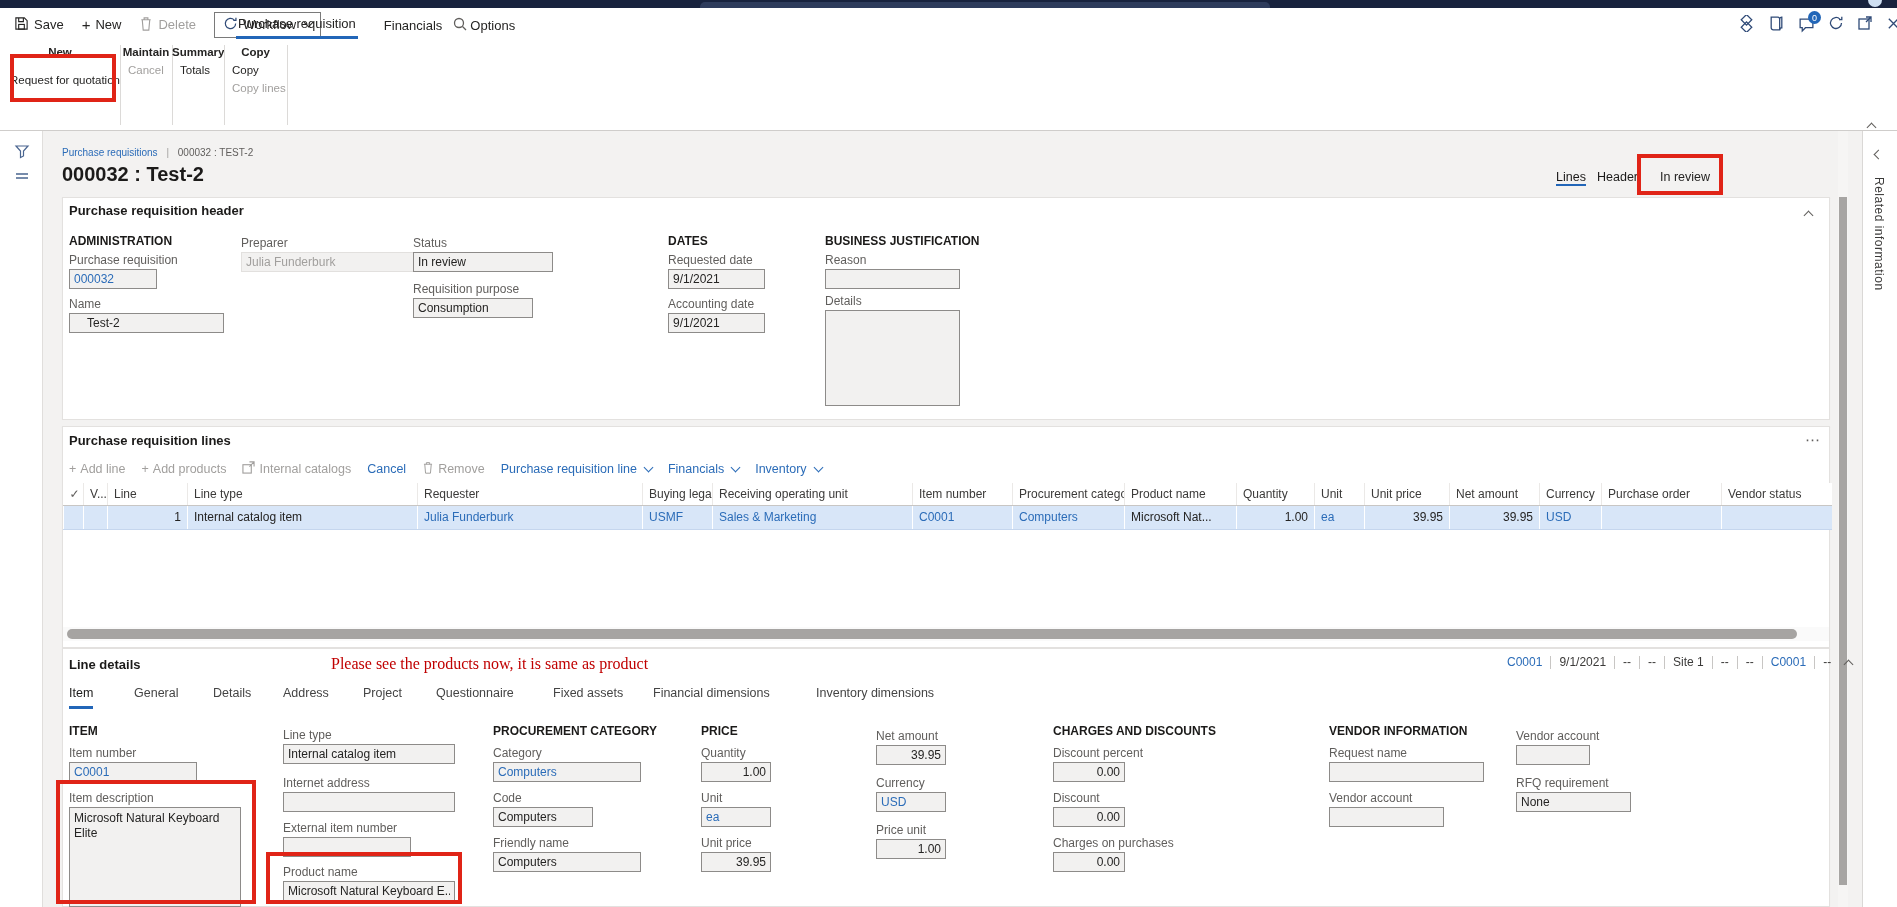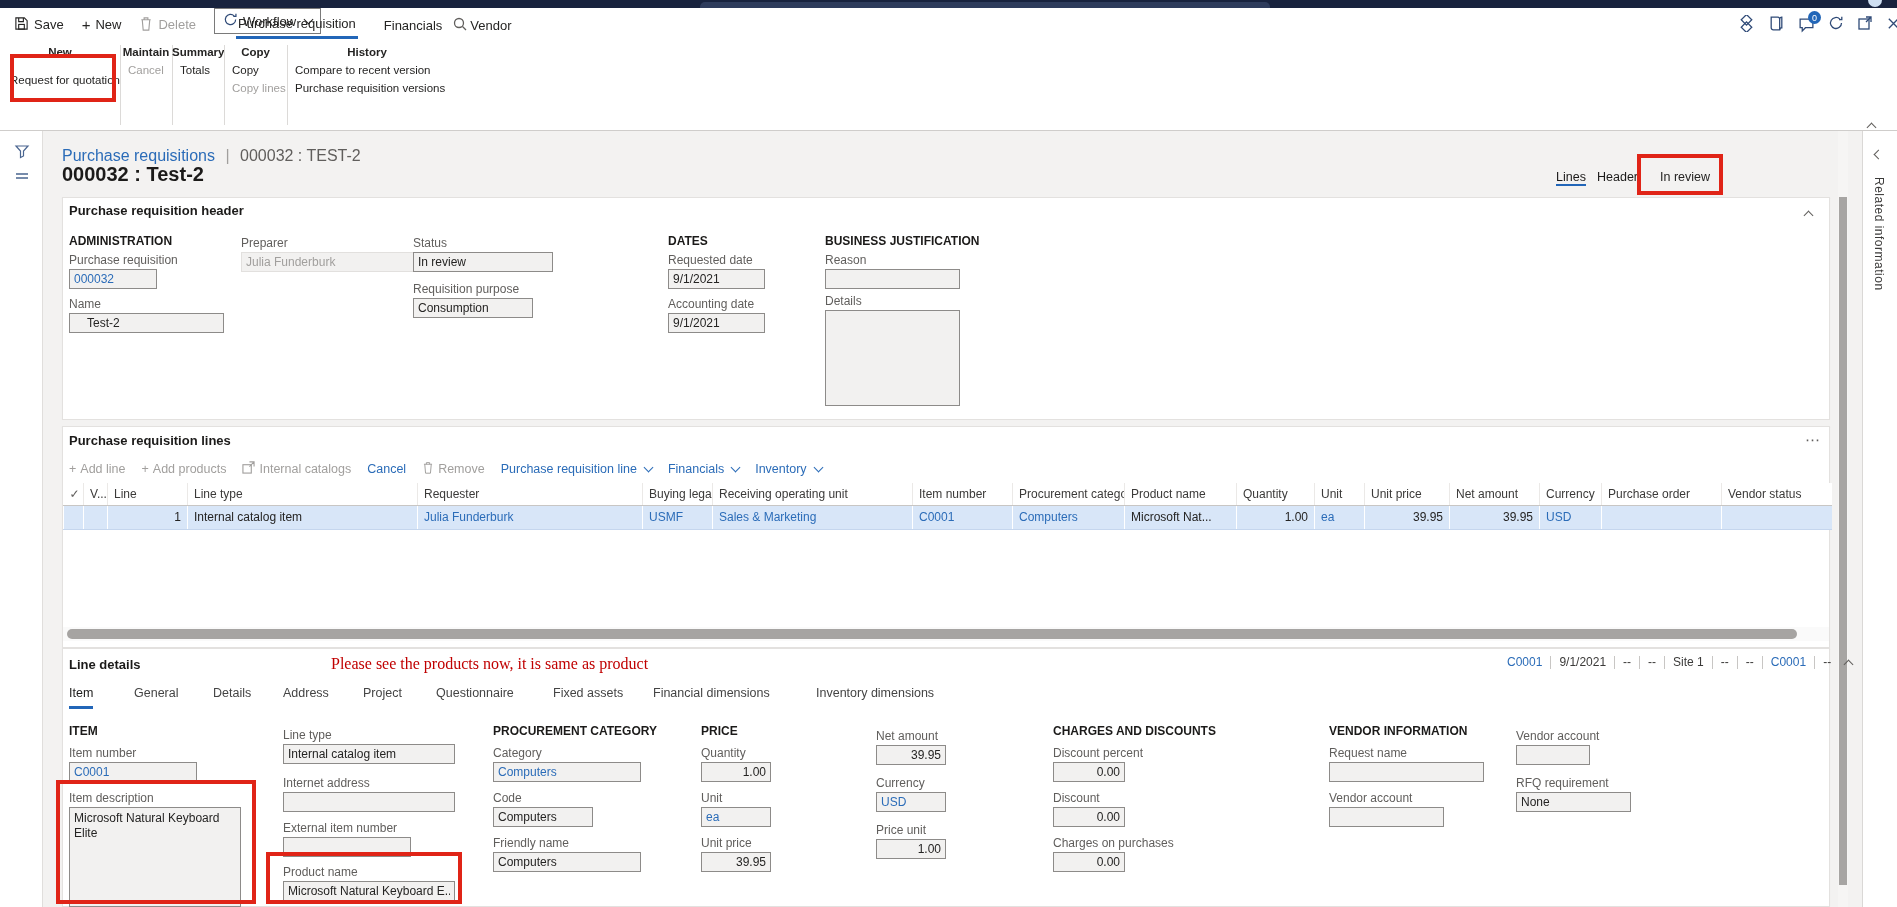--- a/index.html
+++ b/index.html
@@ -7,21 +7,21 @@
     font-family:"Liberation Sans", sans-serif; font-size:12.5px; color:#252423; }
   .abs { position:absolute; }
 
   
   .titlebar { position:absolute; left:0; top:0; width:1897px; height:8px; background:#18233e; }
   .titlebar-tab { position:absolute; left:700px; top:2px; width:570px; height:6px; background:#2e3c5c; border-radius:5px 5px 0 0; }
   .titlebar-avatar { position:absolute; left:1868px; top:0px; width:14px; height:7px; background:#cfdff2; border-radius:0 0 8px 8px; }
 
   
   .cmdbar { position:absolute; left:0; top:8px; width:1897px; height:33px; background:#fff; }
-  .cb-left { position:absolute; left:14px; top:0; height:33px; display:flex; gap:18px; }
+  .cb-left { position:absolute; left:14px; top:0; height:33px; display:flex; align-items:center; gap:18px; }
   .cb-btn { display:flex; align-items:center; gap:5px; font-size:13px; color:#252423; cursor:pointer; }
   .cb-btn.disabled { color:#a19f9d; }
   .cb-btn .glyph { font-size:15px; line-height:1; }
   .wf-btn { display:flex; align-items:center; gap:5px; font-size:13px; border:1px solid #7a7a7a; height:26px; padding:0 8px; }
   .cb-tabs { position:absolute; left:236px; top:0; height:33px; display:flex; align-items:center; gap:24px; }
   .cb-tab { font-size:13px; color:#252423; padding:6px 2px 5px; cursor:pointer; }
   .cb-tab.active { border-bottom:3px solid #2266b8; font-weight:400; }
   .cb-search { position:absolute; left:452px; top:8px; }
   .cb-right { position:absolute; left:1738px; top:0; height:33px; display:flex; align-items:center; gap:13px; color:#2f4a77; }
   .icon-wrap { position:relative; display:inline-flex; }
@@ -35,21 +35,21 @@
   .rib-item.disabled { color:#a19f9d; }
   .rib-div { position:absolute; top:4px; height:80px; width:1px; background:#dcdad8; }
 
   
   .left-strip { position:absolute; left:0; top:131px; width:43px; height:776px; background:#fff; border-right:1px solid #e0dedc; color:#4a6590; }
   .vscroll { position:absolute; left:1838px; top:131px; width:10px; height:776px; background:#f6f5f4; }
   .vscroll-thumb { position:absolute; left:1px; top:66px; width:8px; height:688px; background:#a7a5a3; }
   .related-panel { position:absolute; left:1862px; top:131px; width:35px; height:776px; background:#fff; border-left:1px solid #dad8d6; color:#3b3a39; }
   .related-text { position:absolute; left:9px; top:46px; writing-mode:vertical-rl; font-size:12px; letter-spacing:.5px; }
 
-  .breadcrumb { position:absolute; left:62px; top:147px; font-size:16px; color:#605e5c; }
+  .breadcrumb { position:absolute; left:62px; top:147px; font-size:10px; color:#605e5c; }
   .breadcrumb a { color:#2b6cb8; text-decoration:none; cursor:pointer; }
   .page-title { position:absolute; left:62px; top:163px; font-size:20px; font-weight:700; color:#1b1a19; }
   .view-link { position:absolute; top:170px; font-size:12.5px; color:#1b1a19; cursor:pointer; }
   .view-link.active { border-bottom:2px solid #2266b8; }
 
   
   .card { position:absolute; left:62px; width:1768px; background:#fff; border:1px solid #e3e1df; box-shadow:0 .3px 1px rgba(0,0,0,.08); }
   .card-title { position:absolute; left:6px; font-size:13px; font-weight:700; color:#1b1a19; }
   .grp-head { position:absolute; font-size:12px; font-weight:700; color:#1b1a19; white-space:nowrap; }
   .fld { position:absolute; }
@@ -127,21 +127,21 @@
             <path d="M13.5 8a5.5 5.5 0 1 1-1.6-3.9"></path>
             <path d="M13.8 1.8v2.8h-2.8" fill="none"></path>
           </svg></span>
       <span>Workflow</span>
       <span class="chev down"></span>
     </div>
   </div>
   <div class="cb-tabs">
     <span class="cb-tab active">Purchase requisition</span>
     <span class="cb-tab">Financials</span>
-    <span class="cb-tab">Vendor</span>
+    <span class="cb-tab">Options</span>
   </div>
   <span class="cb-search"><svg width="16" height="16" viewBox="0 0 16 16" fill="none" stroke="#605e5c" stroke-width="1.3">
         <circle cx="7" cy="7" r="4.5"></circle>
         <path d="M10.5 10.5L14 14"></path>
       </svg></span>
   <div class="cb-right">
     <span><svg width="17" height="17" viewBox="0 0 16 16" fill="none" stroke="#2f4a77" stroke-width="1.2">
           <rect x="4.5" y="1" width="7" height="7" transform="rotate(45 8 4.5)"></rect>
           <rect x="4.5" y="8" width="7" height="7" transform="rotate(45 8 11.5)"></rect>
         </svg></span>
@@ -185,25 +185,20 @@
     <span class="rib-title">Summary</span>
     <span class="rib-item">Totals</span>
   </div>
   <div class="rib-div" style="left:224px"></div>
   <div class="rib-group" style="left:224px;width:63px">
     <span class="rib-title">Copy</span>
     <span class="rib-item">Copy</span>
     <span class="rib-item disabled">Copy lines</span>
   </div>
   <div class="rib-div" style="left:287px"></div>
-  <div class="rib-group" style="left:287px;width:160px">
-    <span class="rib-title">History</span>
-    <span class="rib-item">Compare to recent version</span>
-    <span class="rib-item">Purchase requisition versions</span>
-  </div>
 </div>
 
 
 <div class="left-strip">
   <span class="abs" style="left:14px;top:12px"><svg width="16" height="16" viewBox="0 0 16 16" fill="none" stroke="#4a6590" stroke-width="1.2">
         <path d="M2 3h12L9.5 8v5l-3 1.5V8z"></path>
       </svg></span>
   <span class="abs" style="left:14px;top:40px"><svg width="16" height="12" viewBox="0 0 16 12" fill="none" stroke="#4a6590" stroke-width="1.4">
         <path d="M2 3h12M2 7h12"></path>
       </svg></span>

